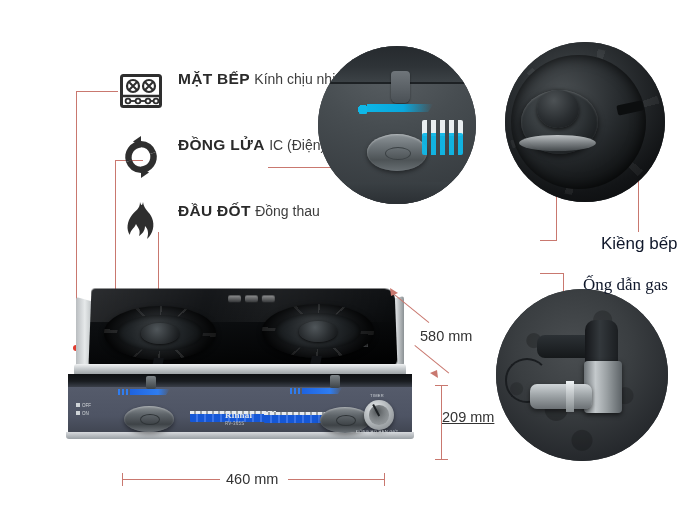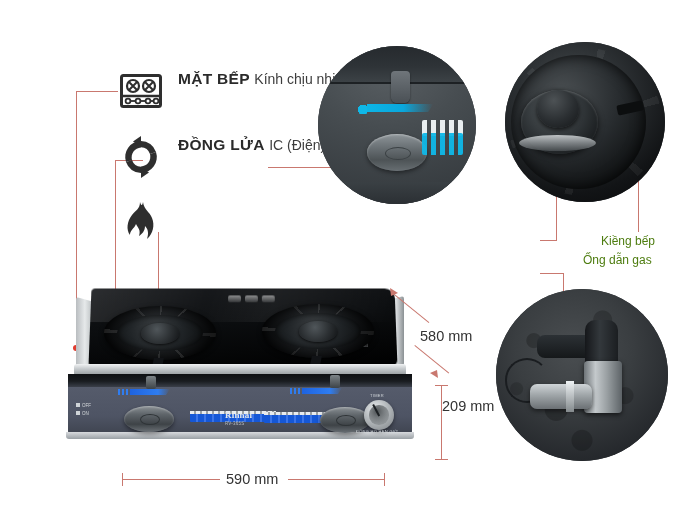--- a/index.html
+++ b/index.html
@@ -332,21 +332,21 @@
   }
 
   
   .dim {
     position:absolute; font-size:14.5px; color:#333; white-space:nowrap;
   }
   .dimline { position:absolute; background:#c9786f; }
   .tick { position:absolute; background:#c9786f; }
 
   .rlabel {
-    position:absolute; font-size:12px; color:#4d7c0f; white-space:nowrap;
+    position:absolute; font-size:17px; color:#0f172a; white-space:nowrap;
   }
 </style>
 </head>
 <body>
 
 <div id="stage">
 
   <div class="lead h" style="left:76px; top:91px; width:42px;"></div>
   <div class="lead v" style="left:76px; top:91px; height:257px;"></div>
   <div class="dot" style="left:73px; top:345px;"></div>
@@ -413,20 +413,24 @@
   <div class="feature" style="left:118px; top:200px;">
     <span class="icon">
       <svg width="36" height="44" viewBox="0 0 36 44">
         <path d="M20 1 C21 9 27 11 29 17 C32 24 30 33 24 38 C26 32 25 28 22 25
                  C22 30 19 33 16 35 C18 29 15 27 13 23 C11 28 7 29 7 34
                  C3 29 4 20 9 14 C13 9 17 8 17 1 C18 4 19 6 20 1 Z" fill="#2e2e2e"></path>
         <path d="M18 14 C20 19 22 22 21 27 C19 25 18 23 17 21 C16 24 14 26 13 28
                  C12 24 14 19 18 14 Z" fill="#ffffff" opacity=".0"></path>
       </svg>
     </span>
+    <span class="txt">
+      <span class="ttl">ĐẦU ĐỐT</span>
+      <span class="sub">Đồng thau</span>
+    </span>
   </div>
 
   <div class="inset" style="left:318px; top:46px; width:158px; height:158px;">
     <div class="ins1-bg"></div>
     <div class="ins1-top"></div>
     <div class="ins1-clip"></div>
     <div class="ins1-flameL"></div>
     <div class="ins1-strip"></div>
     <div class="ins1-knob"></div>
     <div class="ins1-mark2"></div>
@@ -448,21 +452,21 @@
     <div class="ins3-bg"></div>
     <div class="ins3-tex"></div>
     <div class="ins3-clamp"></div>
     <div class="ins3-hoseH"></div>
     <div class="ins3-hoseV"></div>
     <div class="ins3-valve"></div>
     <div class="ins3-nozzle"></div>
   </div>
 
   <div class="rlabel" style="left:601px; top:234px;">Kiềng bếp</div>
-  <div class="rlabel" style="left:583px; top:253px;">Ống dẫn gas</div>
+  <div class="rlabel" style="left:583px; top:275px;font-family:Liberation Serif, serif;">Ống dẫn gas</div>
 
   <div id="stove" style="left:68px; top:286px; width:344px; height:172px;">
 
     <div class="frame-l"></div>
     <div class="frame-r"></div>
 
     <div class="glass">
       <div class="glass-sheen"></div>
       <div class="toprow">
         <i></i>
@@ -525,21 +529,21 @@
   <div class="dimline" style="left:415px; top:345px; width:44px; height:1px; transform:rotate(39deg); transform-origin:0 0;"></div>
   <svg style="position:absolute; left:386px; top:286px; width:70px; height:110px; overflow:visible;">
     <path d="M4 2 L12 7 L5 10 Z" fill="#c9786f"></path>
     <path d="M52 92 L44 87 L51 84 Z" fill="#c9786f"></path>
   </svg>
   <div class="dim" style="left:420px; top:328px;">580 mm</div>
 
   <div class="dimline" style="left:441px; top:385px; width:1px; height:75px;"></div>
   <div class="tick" style="left:435px; top:385px; width:13px; height:1px;"></div>
   <div class="tick" style="left:435px; top:459px; width:13px; height:1px;"></div>
-  <div class="dim" style="left:442px; top:398px;">209 mm</div>
+  <div class="dim" style="left:442px; top:409px;text-decoration:underline;">209 mm</div>
 
   <div class="dimline" style="left:122px; top:479px; width:98px; height:1px;"></div>
   <div class="dimline" style="left:288px; top:479px; width:96px; height:1px;"></div>
   <div class="tick" style="left:122px; top:473px; width:1px; height:13px;"></div>
   <div class="tick" style="left:384px; top:473px; width:1px; height:13px;"></div>
-  <div class="dim" style="left:226px; top:471px;">590 mm</div>
+  <div class="dim" style="left:226px; top:471px;">460 mm</div>
 
 </div>
 
 </body></html>

